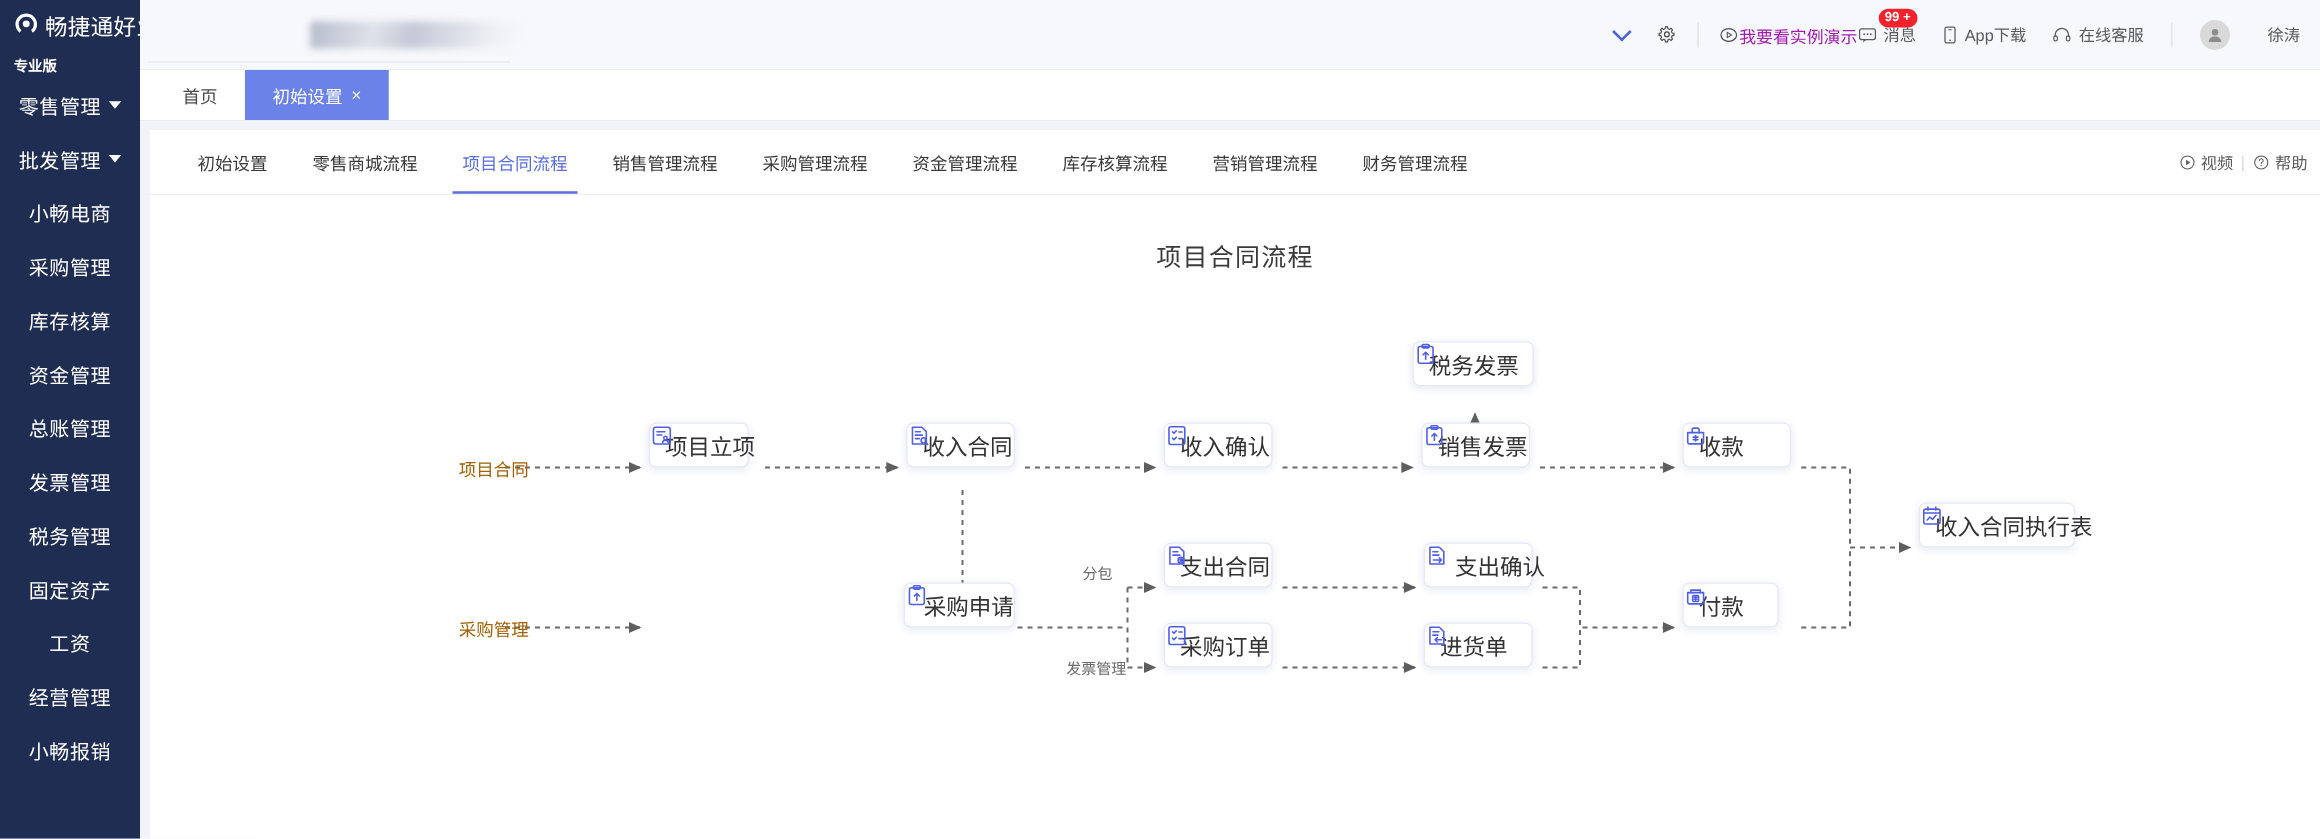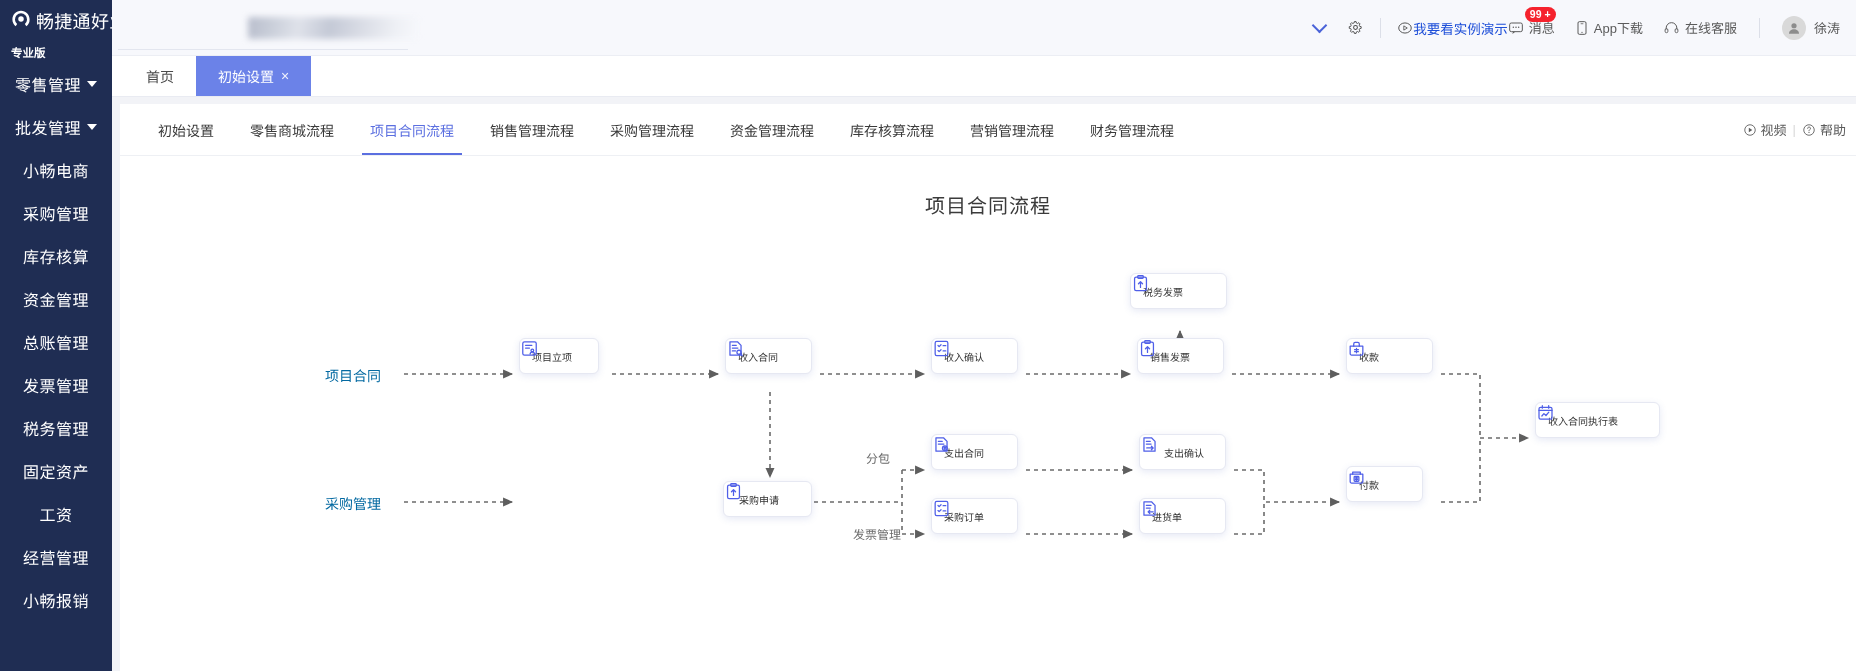--- a/index.html
+++ b/index.html
@@ -77,38 +77,38 @@
     transform: rotate(45deg); margin: -5px 0 0 0;
   }
   .topbar-spacer-1 { width: 118px; }
   .icon-btn { display: flex; align-items: center; cursor: pointer; }
   .gear {
     width: 17px; height: 17px;
   }
   .vdivider { width: 1px; height: 20px; background: #dcdfe8; margin: 0 16px; }
   .demo-link {
     display: flex; align-items: center; gap: 0;
-    color: #1d4ed8; font-size: 13.5px; cursor: pointer; white-space: nowrap;
+    color: #a21caf; font-size: 13.5px; cursor: pointer; white-space: nowrap;
   }
   .topbar-right { margin-left: auto; display: flex; align-items: center; gap: 20px; }
   .hdr-item {
     display: flex; align-items: center; gap: 5px;
     color: #5b5b5b; font-size: 13px; cursor: pointer; position: relative; white-space: nowrap;
   }
   .badge {
     position: absolute; top: -11px; left: 17px;
     background: #f5222d; color: #fff; font-size: 10.5px;
     border-radius: 9px; padding: 1px 5px 1px 5px; line-height: 13px;
     font-weight: 600; white-space: nowrap;
   }
   .avatar {
     width: 24px; height: 24px; border-radius: 50%;
     background: #d9d9d9; display: flex; align-items: center; justify-content: center;
   }
-  .user-name { color: #5b5b5b; font-size: 13px; white-space: nowrap; }
+  .user-name { color: #5b5b5b; font-size: 13px; white-space: nowrap; margin-left: 22px; }
 
   
   .tabstrip {
     height: 41px; flex: 0 0 41px; background: #ffffff;
     display: flex; align-items: stretch; padding-left: 12px;
     border-bottom: 1px solid #e9ebf2;
   }
   .wtab {
     display: flex; align-items: center; gap: 7px;
     padding: 0 22px; font-size: 14px; color: #4a4a4a; cursor: pointer;
@@ -154,27 +154,27 @@
 
   .node {
     position: absolute;
     height: 36px;
     background: #ffffff;
     border: 1px solid #e6e8f2;
     border-radius: 6px;
     box-shadow: 0 2px 7px rgba(90,105,190,.15);
     display: flex; align-items: center; gap: 8px;
     padding: 0 16px 0 12px;
-    font-size: 10px; color: #333;
+    font-size: 18px; color: #333;
     white-space: nowrap; cursor: pointer;
   }
   .node .nicon { width: 19px; height: 19px; flex: 0 0 19px; display: block; }
 
   .rowlabel {
-    position: absolute; font-size: 14px; color: #0369a1; white-space: nowrap;
+    position: absolute; font-size: 14px; color: #a16207; white-space: nowrap; margin-left: 42px;
   }
   .edgelabel {
     position: absolute; font-size: 12px; color: #6a6a6a; white-space: nowrap;
   }
 </style>
 </head>
 <body>
 
 <div class="app">
 
@@ -491,21 +491,21 @@
                 <span>支出合同</span>
               </div>
               <div class="node" style="left: 1019px; top: 215px; width: 87px; padding-left: 24px;">
                 <svg class="nicon" viewBox="0 0 24 24">
                   <path d="M5 3.5h9.5L19 8v12.5H5z" fill="none" stroke="#4f5fe8" stroke-width="1.6" stroke-linecap="round" stroke-linejoin="round"></path>
                   <path d="M8 8h5M8 11.5h6" fill="none" stroke="#4f5fe8" stroke-width="1.6" stroke-linecap="round" stroke-linejoin="round"></path>
                   <path d="M8.5 16.4h8M14.4 14.2l2.2 2.2-2.2 2.2" fill="none" stroke="#4f5fe8" stroke-width="1.6" stroke-linecap="round" stroke-linejoin="round"></path>
                 </svg>
                 <span>支出确认</span>
               </div>
-              <div class="node" style="left: 603px; top: 262px; width: 89px; padding-left: 15px;">
+              <div class="node" style="left: 603px; top: 247px; width: 89px; padding-left: 15px;">
                 <svg class="nicon" viewBox="0 0 24 24">
                   <rect x="4.5" y="4" width="15" height="17" rx="2" fill="none" stroke="#4f5fe8" stroke-width="1.6" stroke-linecap="round" stroke-linejoin="round"></rect>
                   <rect x="8.5" y="2" width="7" height="3.4" rx="1" fill="none" stroke="#4f5fe8" stroke-width="1.6" stroke-linecap="round" stroke-linejoin="round"></rect>
                   <path d="M12 17V10M9.4 12.4L12 9.8l2.6 2.6" fill="none" stroke="#4f5fe8" stroke-width="1.6" stroke-linecap="round" stroke-linejoin="round"></path>
                 </svg>
                 <span>采购申请</span>
               </div>
               <div class="node" style="left: 1226px; top: 247px; width: 77px;">
                 <svg class="nicon" viewBox="0 0 24 24">
                   <path d="M4 9h16v9.5a1.8 1.8 0 0 1-1.8 1.8H5.8A1.8 1.8 0 0 1 4 18.5z" fill="none" stroke="#4f5fe8" stroke-width="1.6" stroke-linecap="round" stroke-linejoin="round"></path>

